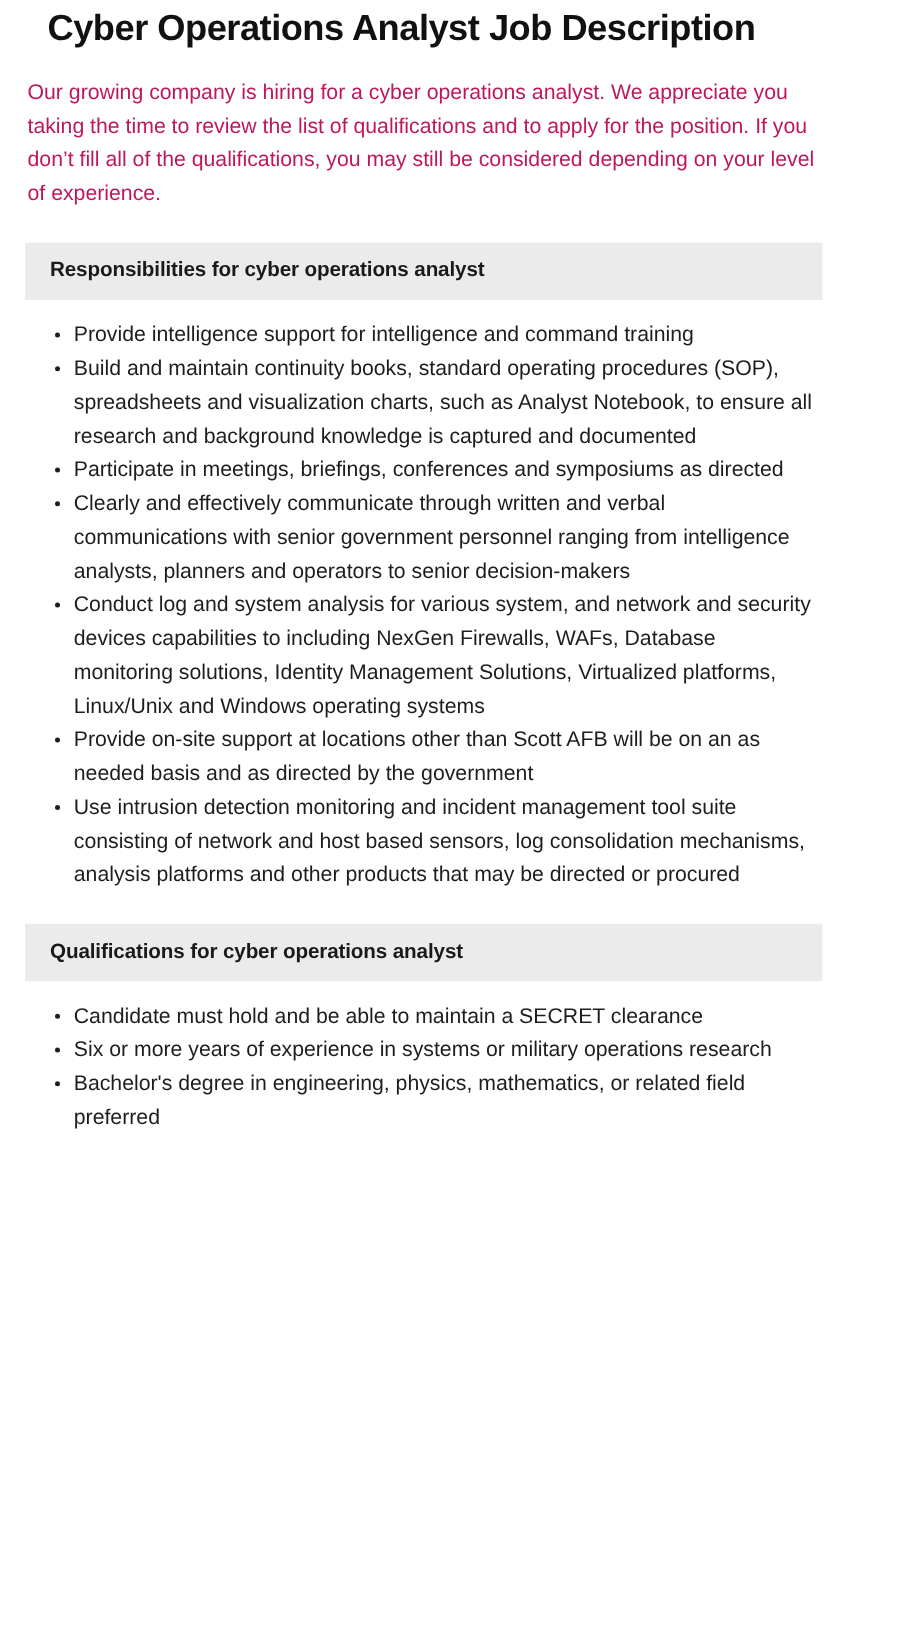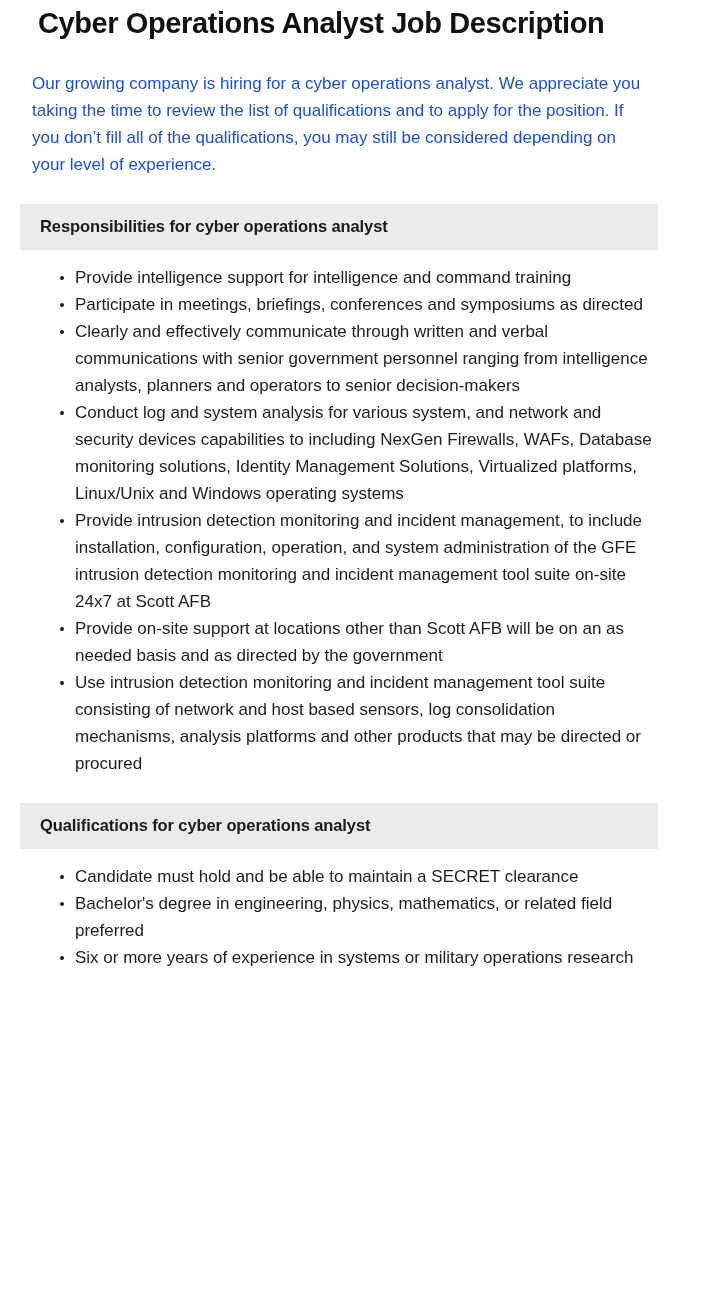--- a/index.html
+++ b/index.html
@@ -24,22 +24,22 @@
     font-weight: bold;
     line-height: 1.2;
     letter-spacing: -0.4px;
     color: #111111;
     margin: 0;
     padding: 6px 22px 0 38px;
   }
   .intro {
     font-size: 17px;
     line-height: 27px;
-    color: #1d4ed8;
-    margin: 10px;
+    color: #be185d;
+    margin: 0;
     padding: 19px 26px 0 22px;
   }
   .section {
     margin-top: 26px;
   }
   .section-header {
     margin: 0 22px 0 20px;
     background: #ebebeb;
     height: 46px;
     display: flex;
@@ -49,21 +49,21 @@
   }
   .section-header-text {
     font-size: 16.5px;
     font-weight: bold;
     color: #1a1a1a;
     letter-spacing: -0.1px;
   }
   ul.bullets {
     list-style: none;
     margin: 0;
-    padding: 14px 26px 0 60px;
+    padding: 14px 26px 0 44px;
   }
   ul.bullets li {
     position: relative;
     font-size: 17px;
     line-height: 27px;
     color: #1d1d1d;
     padding-left: 15px;
     margin: 0 0 0 0;
   }
   ul.bullets li::before {
@@ -88,34 +88,34 @@
   <h1 class="doc-title">Cyber Operations Analyst Job Description</h1>
 
   <p class="intro">Our growing company is hiring for a cyber operations analyst. We appreciate you taking the time to review the list of qualifications and to apply for the position. If you don’t fill all of the qualifications, you may still be considered depending on your level of experience.</p>
 
   <div class="section">
     <div class="section-header">
       <span class="section-header-text">Responsibilities for cyber operations analyst</span>
     </div>
     <ul class="bullets">
         <li>Provide intelligence support for intelligence and command training</li>
+        <li>Build and maintain continuity books, standard operating procedures (SOP), spreadsheets and visualization charts, such as Analyst Notebook, to ensure all research and background knowledge is captured and documented</li>
         <li>Participate in meetings, briefings, conferences and symposiums as directed</li>
         <li>Clearly and effectively communicate through written and verbal communications with senior government personnel ranging from intelligence analysts, planners and operators to senior decision-makers</li>
         <li>Conduct log and system analysis for various system, and network and security devices capabilities to including NexGen Firewalls, WAFs, Database monitoring solutions, Identity Management Solutions, Virtualized platforms, Linux/Unix and Windows operating systems</li>
-        <li>Provide intrusion detection monitoring and incident management, to include installation, configuration, operation, and system administration of the GFE intrusion detection monitoring and incident management tool suite on-site 24x7 at Scott AFB</li>
         <li>Provide on-site support at locations other than Scott AFB will be on an as needed basis and as directed by the government</li>
         <li>Use intrusion detection monitoring and incident management tool suite consisting of network and host based sensors, log consolidation mechanisms, analysis platforms and other products that may be directed or procured</li>
       </ul>
   </div>
 
   <div class="section">
     <div class="section-header">
       <span class="section-header-text">Qualifications for cyber operations analyst</span>
     </div>
     <ul class="bullets">
         <li>Candidate must hold and be able to maintain a SECRET clearance</li>
+        <li>Six or more years of experience in systems or military operations research</li>
         <li>Bachelor's degree in engineering, physics, mathematics, or related field preferred</li>
-        <li>Six or more years of experience in systems or military operations research</li>
       </ul>
   </div>
 
   <div class="tail-space"></div>
 </div>
 
 </body></html>

